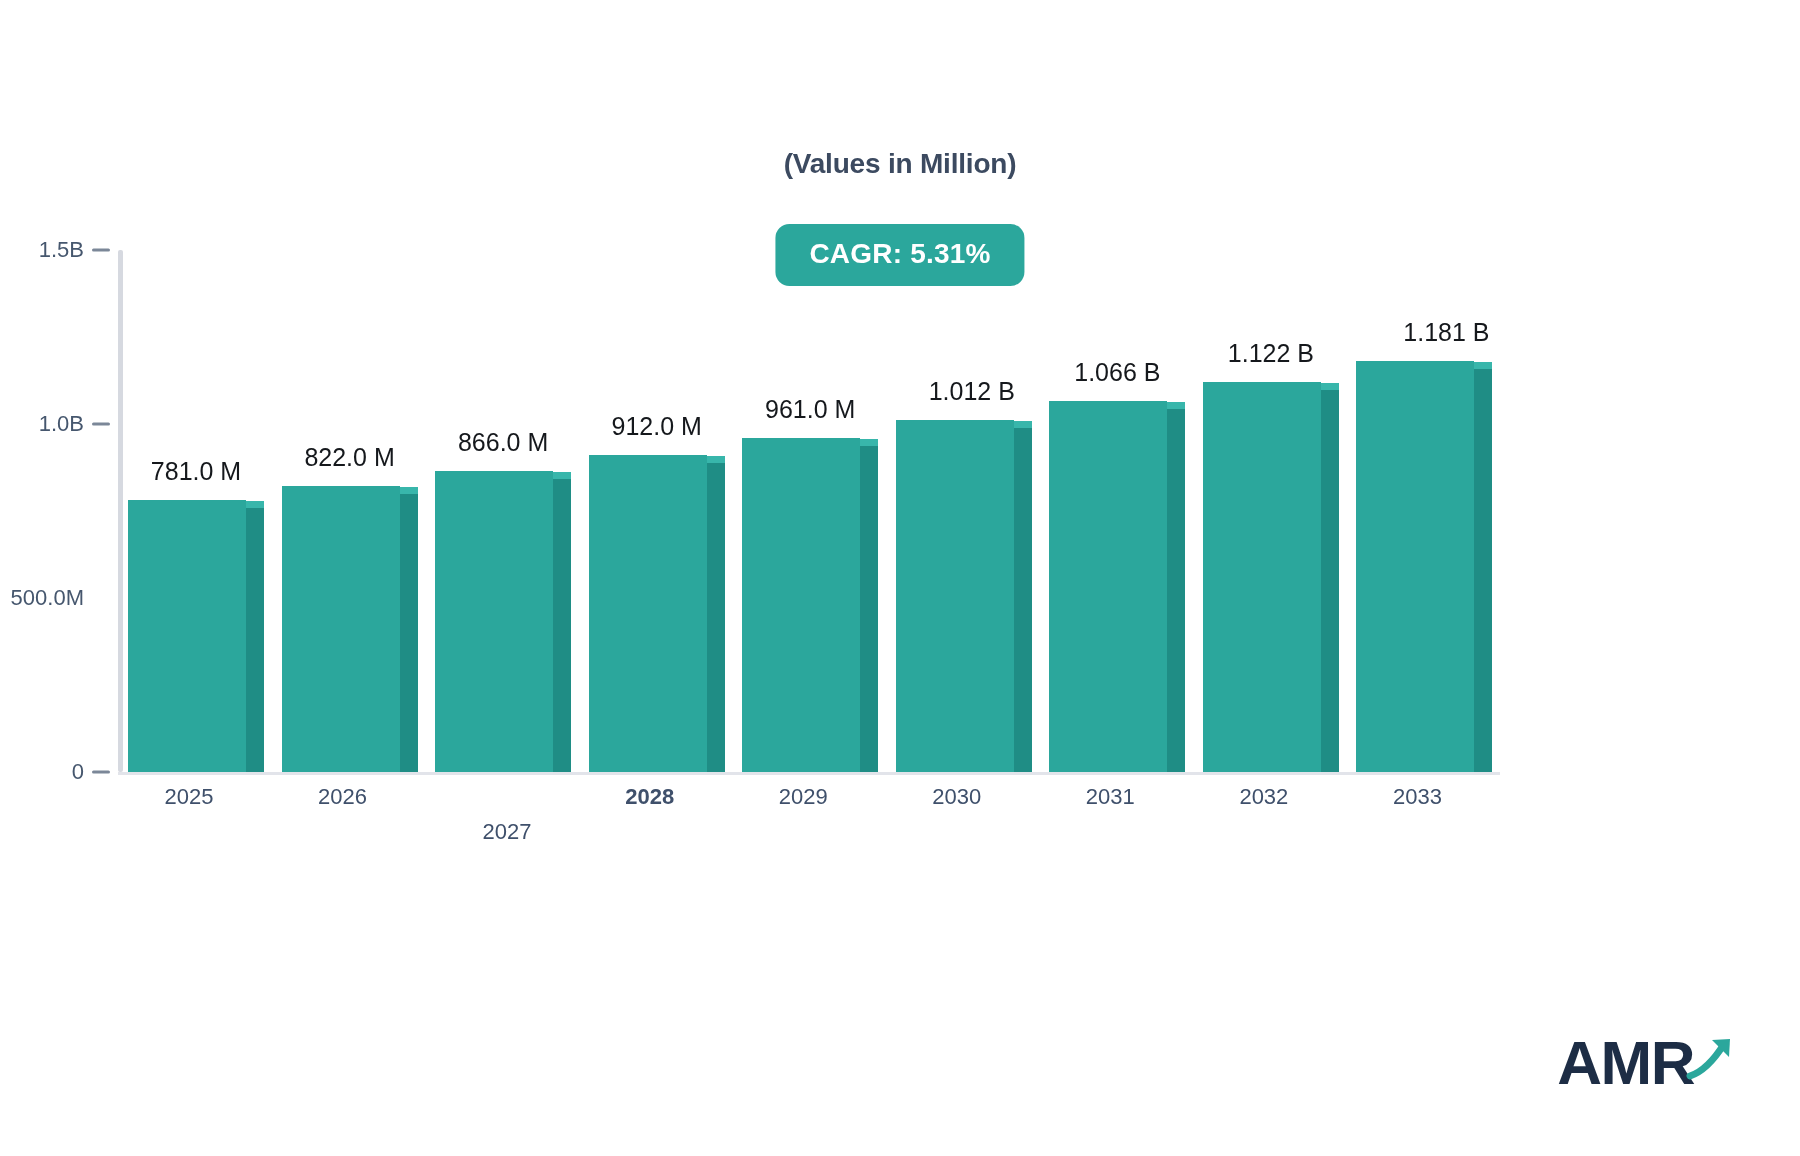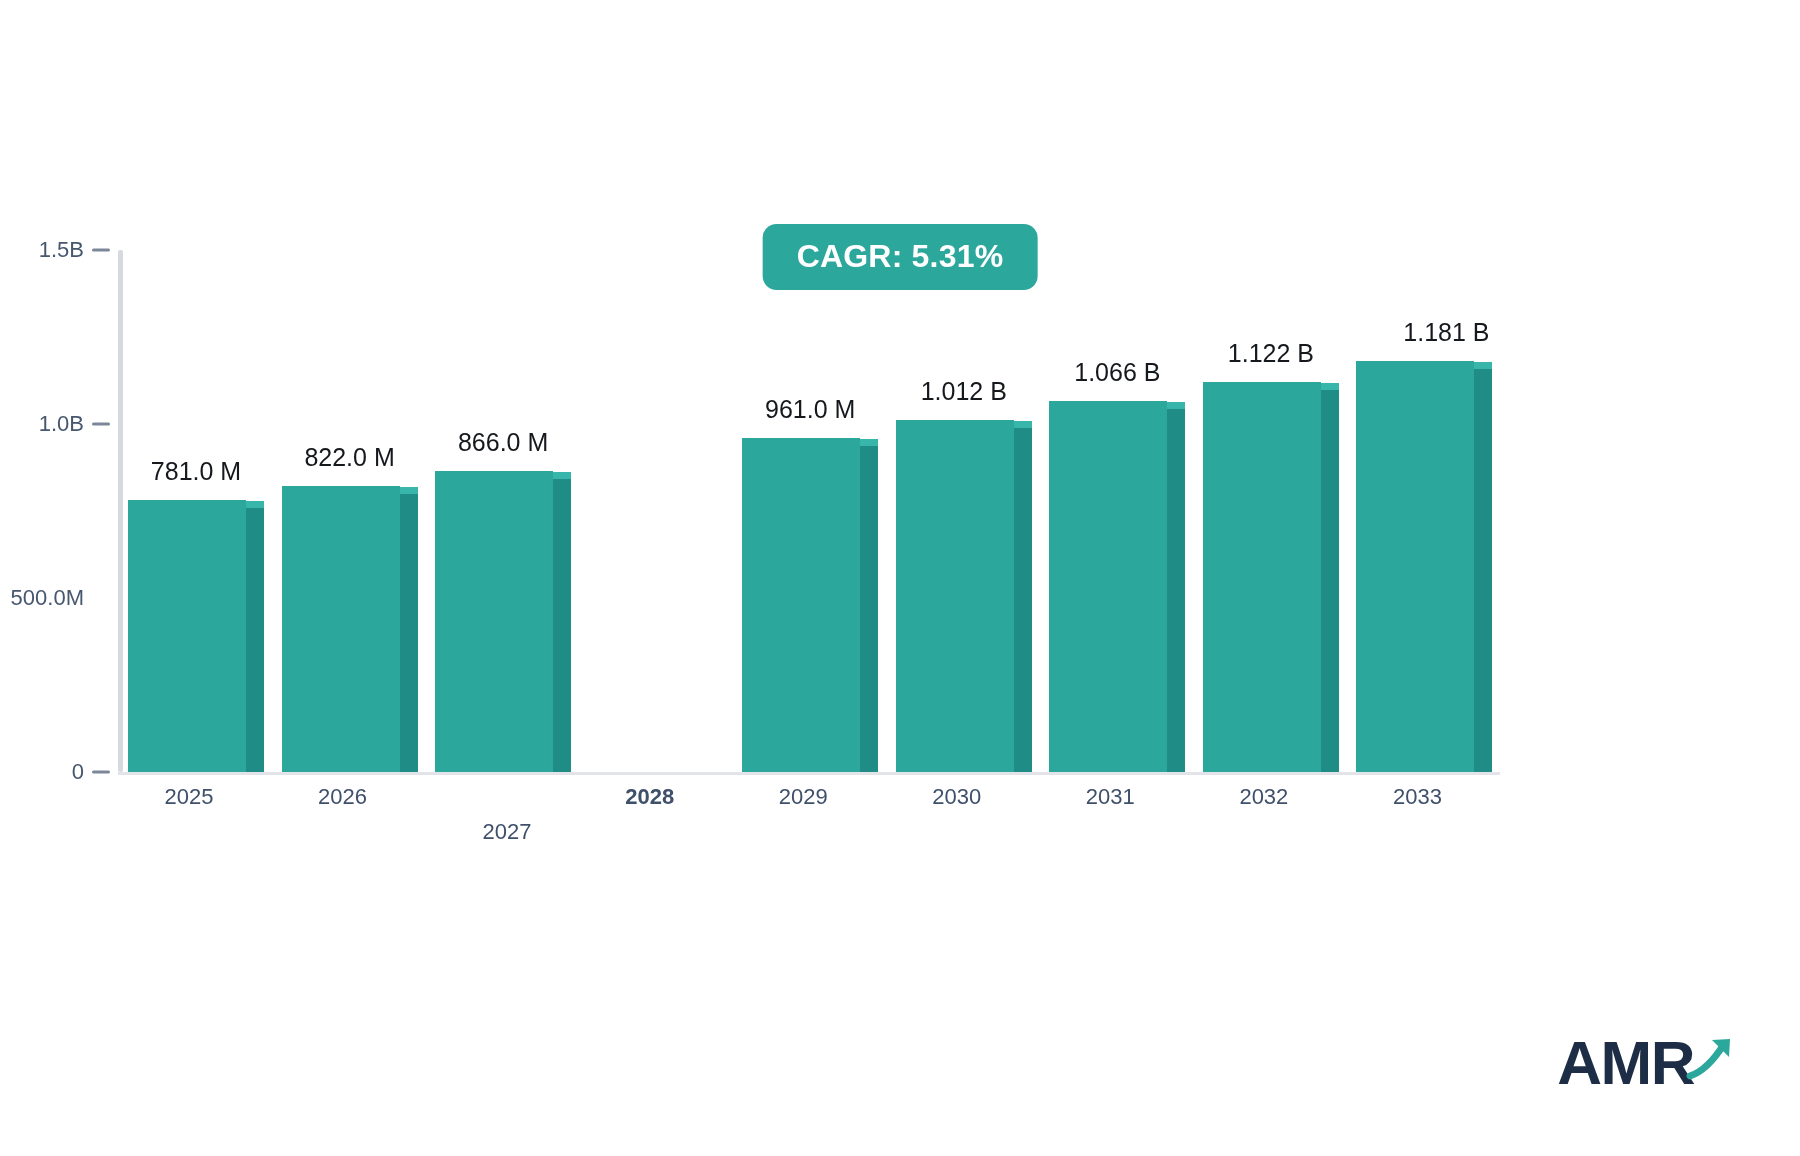--- a/index.html
+++ b/index.html
@@ -26,21 +26,21 @@
     font-size:28px;font-weight:700;color:#3c4a60;
     letter-spacing:-0.2px;
   }
   .cagr-badge{
     position:absolute;left:50%;transform:translateX(-50%);
     top:224px;
     background:#2ba79c;
     border-radius:14px;
     padding:16px 34px 18px 34px;
     color:#ffffff;
-    font-size:32px;font-weight:700;
+    font-size:28px;font-weight:700;
     letter-spacing:0.2px;
     line-height:1;
     box-sizing:border-box;
   }
 
   
   
   .plot{
     position:absolute;
     left:118px;top:250px;
@@ -125,20 +125,21 @@
   }
   .logo-arrow{
     margin-left:-10px;margin-bottom:4px;
   }
 </style>
 </head>
 <body>
 
 <div class="canvas">
 
+  <div class="subtitle">(Values in Million)</div>
   <div class="cagr-badge">CAGR: 5.31%</div>
 
   <div class="ylabels" id="ylabels">
       <div class="ylab" style="top: 522px;">0</div>
       <div class="ydash" style="top: 522px;"></div>
       <div class="ylab" style="top: 348px;">500.0M</div>
       <div class="ylab" style="top: 174px;">1.0B</div>
       <div class="ydash" style="top: 174px;"></div>
       <div class="ylab" style="top: 0px;">1.5B</div>
       <div class="ydash" style="top: 0px;"></div>
@@ -162,29 +163,35 @@
           <div class="bar-label">822.0 M</div>
         </div>
         <div class="xlab" style="left: 224.556px;">2026</div>
         <div class="bar-group" style="left: 317.111px; width: 136px; height: 301.368px; border-radius: 18px;">
           <div class="bar-face" style="width: 118px; height: 301.368px;"></div>
           <div class="bar-side" style="left: 118px; height: 293.368px;"></div>
           <div class="bar-top" style="left: 118px; width: 18px; bottom: 293.368px;"></div>
           <div class="bar-label">866.0 M</div>
         </div>
         <div class="xlab" style="left: 389px; margin-top: 35px;">2027</div>
+        <div class="bar-group" style="left: 470.667px; width: 136px; height: 317.376px;">
+          <div class="bar-face" style="width: 118px; height: 317.376px;"></div>
+          <div class="bar-side" style="left: 118px; height: 309.376px;"></div>
+          <div class="bar-top" style="left: 118px; width: 18px; bottom: 309.376px;"></div>
+          <div class="bar-label">912.0 M</div>
+        </div>
         <div class="xlab" style="left: 531.667px; font-weight: bold;">2028</div>
         <div class="bar-group" style="left: 624.222px; width: 136px; height: 334.428px;">
           <div class="bar-face" style="width: 118px; height: 334.428px;"></div>
           <div class="bar-side" style="left: 118px; height: 326.428px;"></div>
           <div class="bar-top" style="left: 118px; width: 18px; bottom: 326.428px;"></div>
           <div class="bar-label">961.0 M</div>
         </div>
         <div class="xlab" style="left: 685.222px;">2029</div>
-        <div class="bar-group" style="left: 777.778px; width: 136px; height: 352.176px;">
+        <div class="bar-group" style="left: 777.778px; width: 152px; height: 352.176px;">
           <div class="bar-face" style="width: 118px; height: 352.176px;"></div>
           <div class="bar-side" style="left: 118px; height: 344.176px;"></div>
           <div class="bar-top" style="left: 118px; width: 18px; bottom: 344.176px;"></div>
           <div class="bar-label">1.012 B</div>
         </div>
         <div class="xlab" style="left: 838.778px;">2030</div>
         <div class="bar-group" style="left: 931.333px; width: 136px; height: 370.968px;">
           <div class="bar-face" style="width: 118px; height: 370.968px;"></div>
           <div class="bar-side" style="left: 118px; height: 362.968px;"></div>
           <div class="bar-top" style="left: 118px; width: 18px; bottom: 362.968px;"></div>

